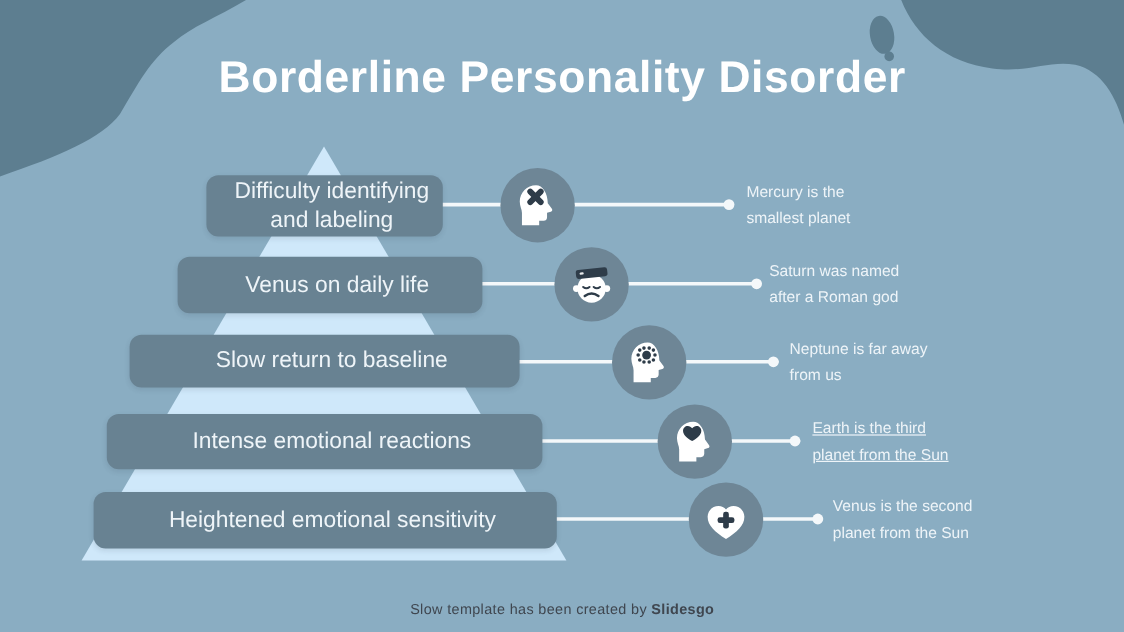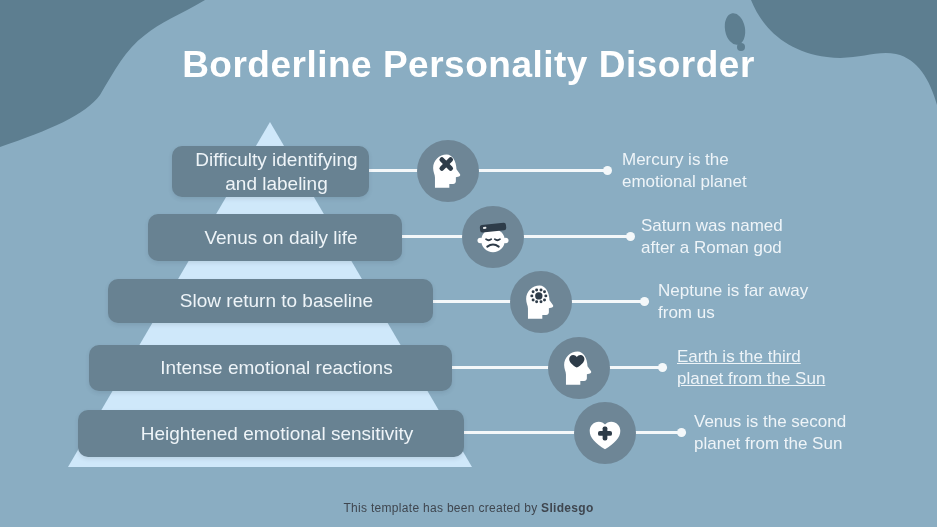--- a/index.html
+++ b/index.html
@@ -16,21 +16,21 @@
   .line{position:absolute;height:3px;background:var(--line);border-radius:2px;z-index:1;}
   .pill{position:absolute;z-index:2;background:var(--pill);border-radius:10px;
     display:flex;flex-direction:column;align-items:center;justify-content:center;
     color:var(--text-light);font-size:19px;line-height:24px;text-align:center;
     box-shadow:0 2px 4px rgba(40,60,75,.12);padding-left:12px;}
   .pill span{display:block;}
   .icon-circle{position:absolute;z-index:2;width:62px;height:62px;border-radius:50%;
     background:var(--icon-circle);display:flex;align-items:center;justify-content:center;}
   .icon-circle svg{width:42px;height:42px;display:block;}
   .dot{position:absolute;z-index:2;width:9px;height:9px;border-radius:50%;background:var(--line);}
-  .desc{position:absolute;z-index:2;color:var(--text-light);font-size:17px;line-height:22px;}
+  .desc{position:absolute;z-index:2;color:var(--text-light);font-size:13px;line-height:22px;}
   .desc span{display:block;}
   .footer{position:absolute;left:0;bottom:12px;width:100%;text-align:center;
     font-size:12px;color:var(--footer-text);letter-spacing:.3px;}
   .footer b{font-weight:700;}
 </style>
 </head>
 <body>
 
 <div class="slide">
 
@@ -54,21 +54,21 @@
       <path fill="#ffffff" d="M22.5 5C13.9 5 7 11.9 7 20.5c0 4.4 2.1 7.6 2.1 10.9V43h16.4v-4.2h4.3c1.8 0 3.2-1.4 3.2-3.2v-4.4l3.6-1c1.3-.4 1.8-1.7 1-2.8l-3.9-5.3C33.5 12.4 28.8 5 22.5 5z"></path>
       <g stroke="#2e3c49" stroke-width="5.6" stroke-linecap="round">
         <line x1="17" y1="11" x2="27" y2="21"></line>
           <line x1="27" y1="11" x2="17" y2="21"></line>
       </g>
     </svg>
   </div>
   <div class="dot" style="left:603px;top:166px;"></div>
   <div class="desc" style="left:622px;top:149px;">
     <span>Mercury is the</span>
-    <span>emotional planet</span>
+    <span>smallest planet</span>
   </div>
 
   <div class="line" style="left:390px;top:235px;width:244px;"></div>
   <div class="pill" style="left:148px;top:214px;width:254px;height:47px;">
     <span>Venus on daily life</span>
   </div>
   <div class="icon-circle" style="left:462px;top:206px;">
     <svg viewBox="0 0 48 48">
       <circle cx="9.5" cy="28" r="3.2" fill="#ffffff"></circle>
         <circle cx="38.5" cy="28" r="3.2" fill="#ffffff"></circle>
@@ -145,16 +145,16 @@
       <rect x="16" y="21.8" width="16" height="5.4" rx="2.2" fill="#2e3c49"></rect>
     </svg>
   </div>
   <div class="dot" style="left:677px;top:428px;"></div>
   <div class="desc" style="left:694px;top:411px;">
     <span>Venus is the second</span>
     <span>planet from the Sun</span>
   </div>
 
   <div class="footer">
-    <span>This template has been created by </span><b>Slidesgo</b>
+    <span>Slow template has been created by </span><b>Slidesgo</b>
   </div>
 
 </div>
 
 </body></html>

